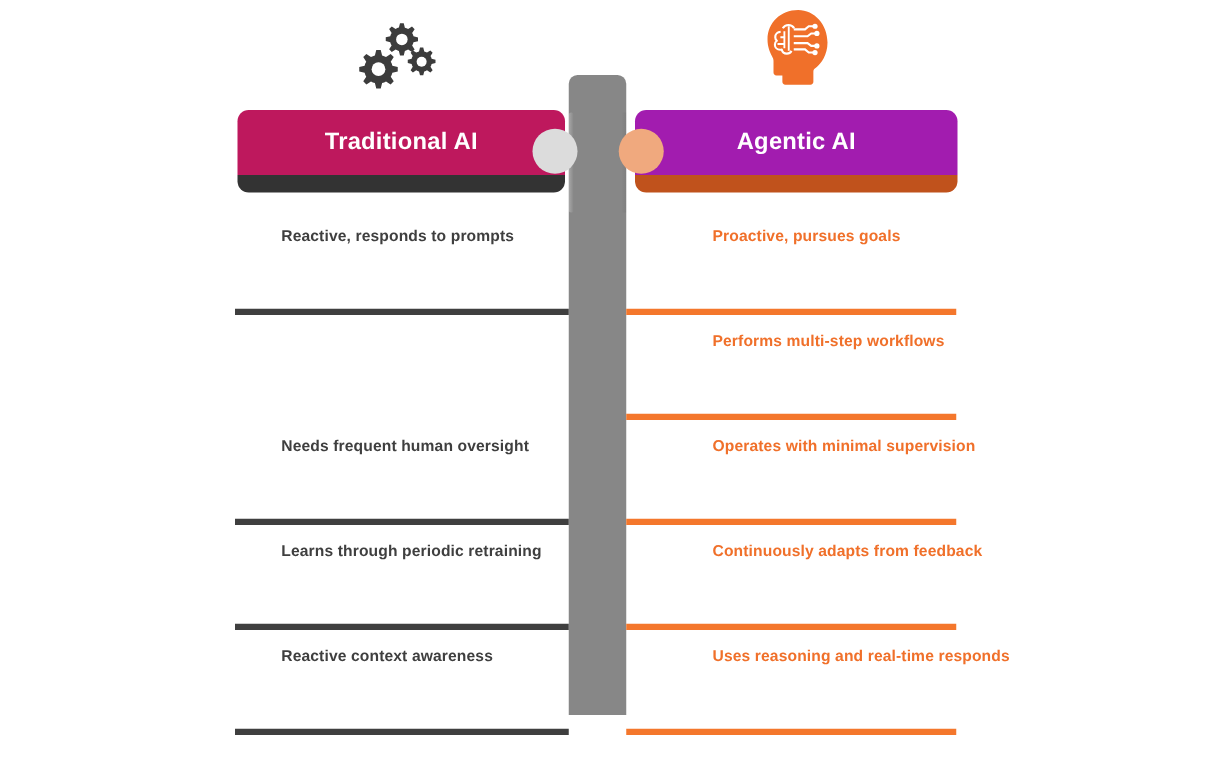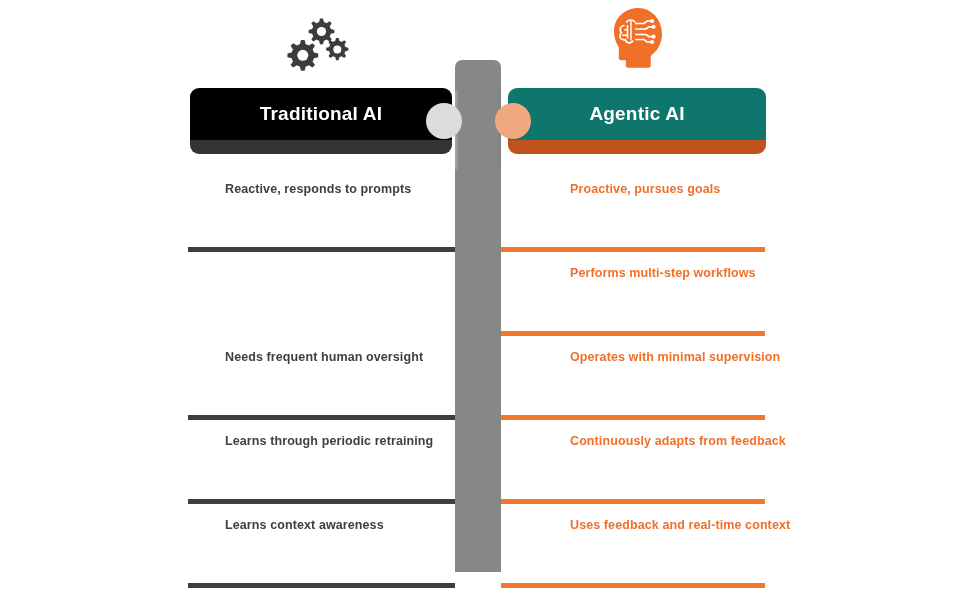--- a/index.html
+++ b/index.html
@@ -83,25 +83,25 @@
   }
   .pill-label {
     font-size: 19px;
     font-weight: bold;
     color: #ffffff;
     letter-spacing: .2px;
     white-space: nowrap;
   }
 
   #header-left  { left: 190px; width: 262px; }
-  #header-left  .pill-face { background: #000000; }
+  #header-left  .pill-face { background: #be185d; }
   #header-left  .pill-base { background: #333333; }
 
   #header-right { left: 508px; width: 258px; }
-  #header-right .pill-face { background: #0f766e; }
+  #header-right .pill-face { background: #a21caf; }
   #header-right .pill-base { background: #C0521C; }
 
   
   .knob {
     position: absolute;
     top: 103px;
     width: 36px;
     height: 36px;
     border-radius: 50%;
   }
@@ -250,22 +250,22 @@
       <div class="rule rule-dots"></div>
     </div>
     <div class="cell cell-right">
       <span class="cell-text">Operates with minimal supervision</span>
       <div class="rule rule-dots"></div>
     </div>
   </div>
 
   <div class="row" style="top:504px">
     <div class="cell cell-left">
-      <span class="cell-text">Learns context awareness</span>
-      <div class="rule rule-dots"></div>
-    </div>
-    <div class="cell cell-right">
-      <span class="cell-text">Uses feedback and real-time context</span>
+      <span class="cell-text">Reactive context awareness</span>
+      <div class="rule rule-dots"></div>
+    </div>
+    <div class="cell cell-right">
+      <span class="cell-text">Uses reasoning and real-time responds</span>
       <div class="rule rule-dots"></div>
     </div>
   </div>
 
 </div>
 
 </body></html>

